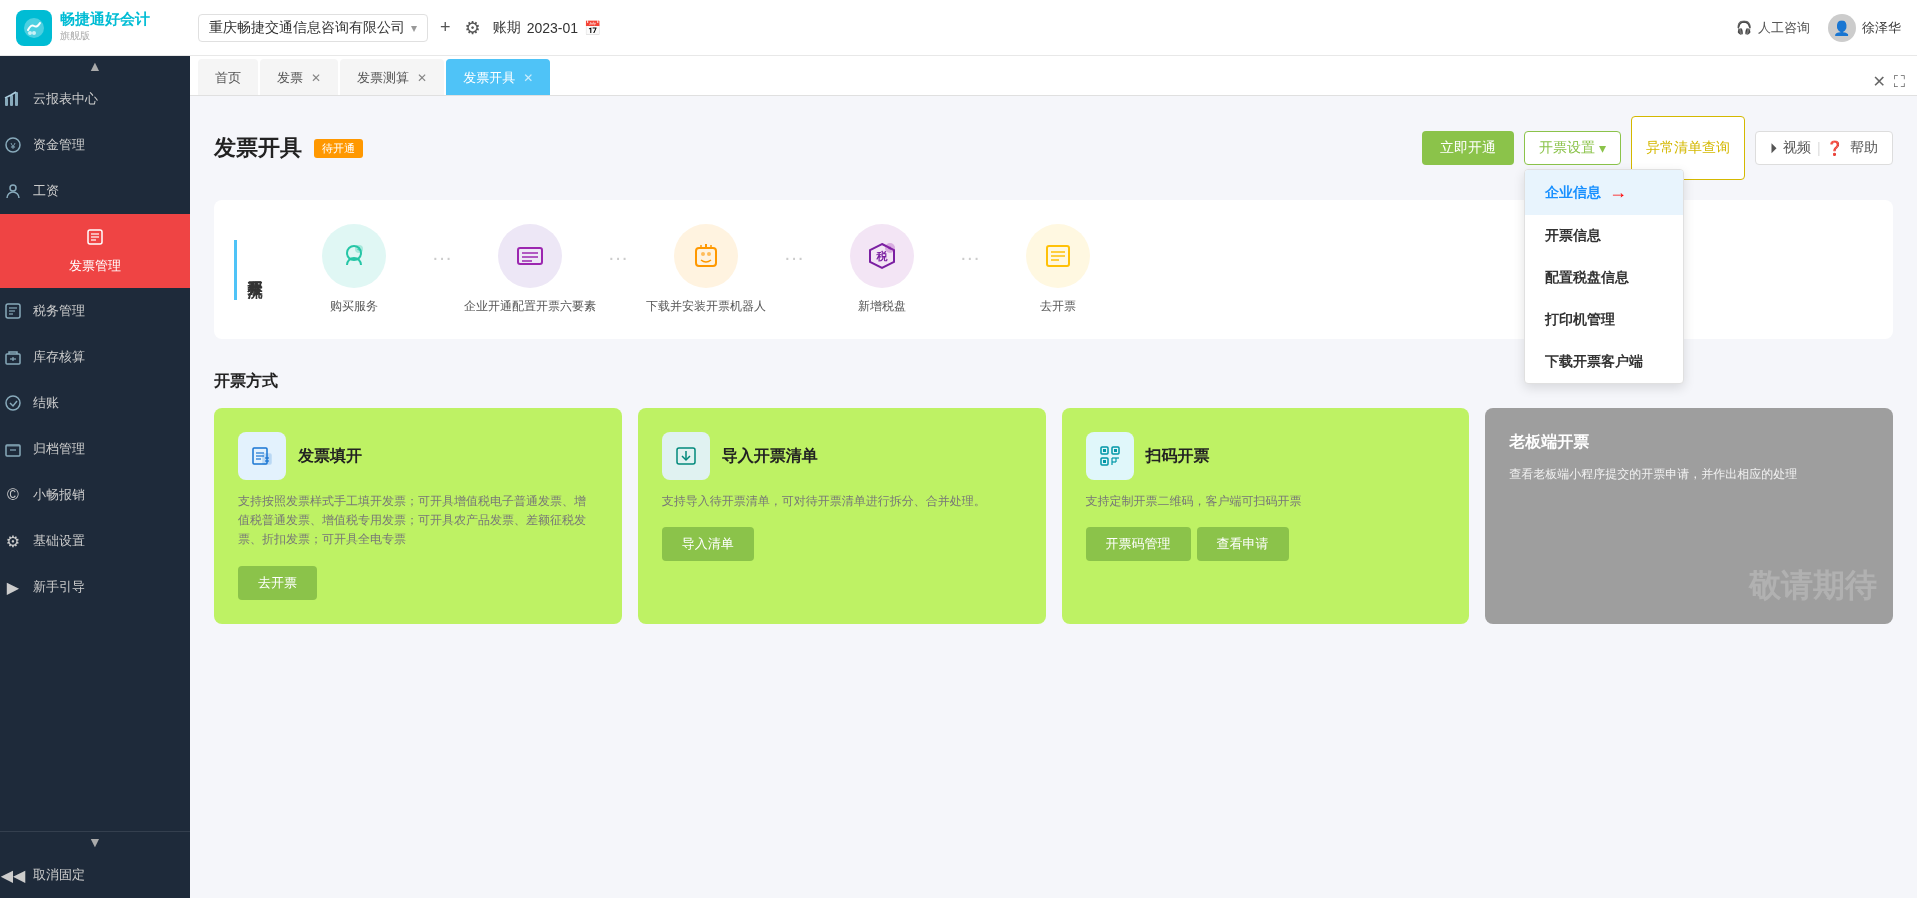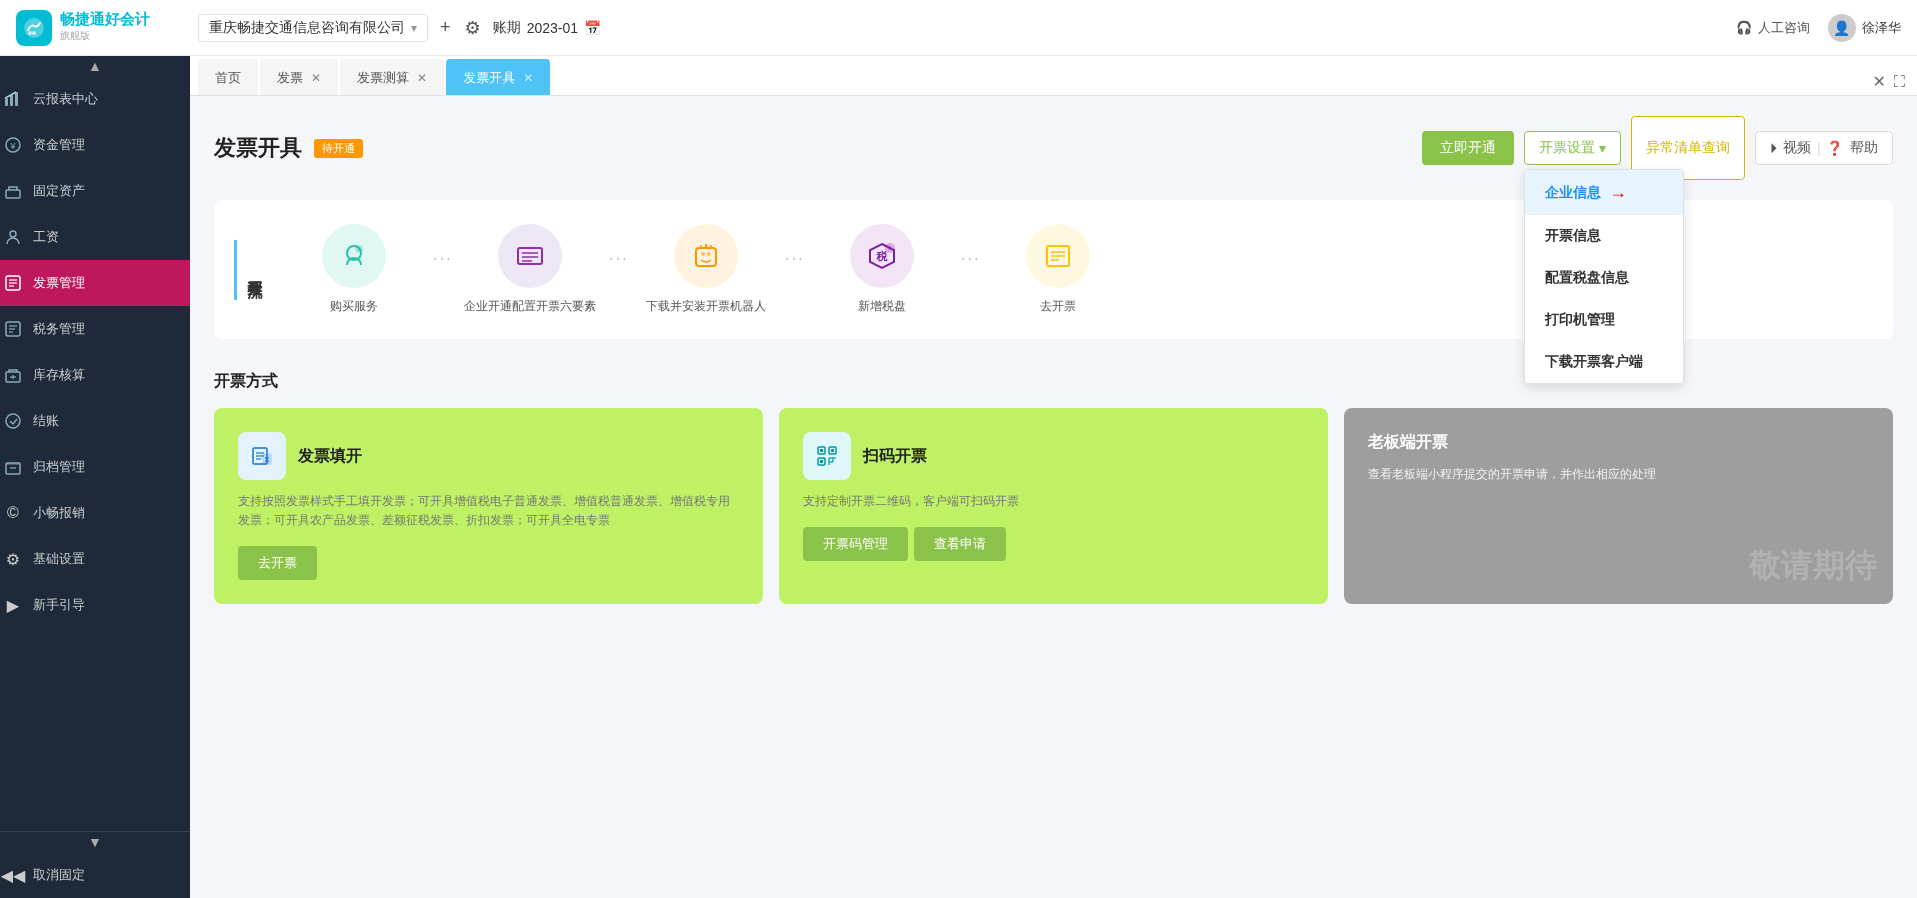--- a/index.html
+++ b/index.html
@@ -35,21 +35,21 @@
     
     .tabs-bar { height: 40px; background: #fff; border-bottom: 1px solid #e0e0e0; display: flex; align-items: flex-end; padding-left: 8px; flex-shrink: 0; }
     .tab-item { height: 36px; padding: 0 16px; display: flex; align-items: center; gap: 6px; cursor: pointer; border: 1px solid transparent; border-bottom: none; font-size: 13px; color: #555; margin-right: 2px; border-radius: 4px 4px 0 0; background: #f5f5f5; }
     .tab-item.active { background: #4fc3f7; color: white; border-color: #4fc3f7; }
     .tab-close { font-size: 12px; color: inherit; opacity: 0.7; margin-left: 2px; }
     .tabs-right { margin-left: auto; display: flex; align-items: center; gap: 8px; padding-right: 12px; padding-bottom: 4px; }
     .tab-control-btn { cursor: pointer; color: #666; font-size: 16px; }
 
     
     .sidebar-item { display: flex; align-items: center; gap: 10px; padding: 13px 3px; color: #ccc; cursor: pointer; font-size: 13px; transition: background 0.2s; }
-    .sidebar-item.active { background: #be185d; color: #fff; }
+    .sidebar-item.active { background: #ef4444; color: #fff; flex-direction: column; }
     .sidebar-item .s-icon { width: 20px; height: 20px; display: flex; align-items: center; justify-content: center; font-size: 16px; flex-shrink: 0; }
     .sidebar-bottom { margin-top: auto; border-top: 1px solid rgba(255,255,255,0.1); }
     .sidebar-scroll-btn { width: 100%; height: 20px; background: #1e2a3a; display: flex; align-items: center; justify-content: center; cursor: pointer; color: #aaa; }
 
     
     .page-content { flex: 1; background: #f5f6fa; overflow-y: auto; padding: 20px 24px; position: relative; }
     .page-header { display: flex; align-items: center; justify-content: space-between; margin-bottom: 20px; }
     .page-title-row { display: flex; align-items: center; gap: 12px; }
     .page-title { font-size: 22px; font-weight: bold; color: #222; }
     .status-badge { background: #ff9800; color: white; font-size: 11px; padding: 2px 8px; border-radius: 3px; }
@@ -174,29 +174,20 @@
       <div class="sidebar-item">
         <span class="s-icon">
           <svg width="18" height="18" viewBox="0 0 18 18" fill="none">
               <circle cx="9" cy="9" r="7" stroke="#8ab" stroke-width="1.5"></circle>
               <text x="9" y="13" text-anchor="middle" font-size="9" fill="#8ab">¥</text>
             </svg>
         </span>
         <span>资金管理</span>
       </div>
 
-      <div class="sidebar-item">
-        <span class="s-icon">
-          <svg width="18" height="18" viewBox="0 0 18 18" fill="none">
-              <rect x="2" y="8" width="14" height="8" stroke="#8ab" stroke-width="1.5" rx="1"></rect>
-              <path d="M5 8V5h8v3" stroke="#8ab" stroke-width="1.5"></path>
-            </svg>
-        </span>
-        <span>固定资产</span>
-      </div>
 
       <div class="sidebar-item">
         <span class="s-icon">
           <svg width="18" height="18" viewBox="0 0 18 18" fill="none">
               <circle cx="9" cy="6" r="3" stroke="#8ab" stroke-width="1.5"></circle>
               <path d="M3 16c0-3.314 2.686-6 6-6s6 2.686 6 6" stroke="#8ab" stroke-width="1.5"></path>
             </svg>
         </span>
         <span>工资</span>
       </div>
@@ -445,20 +436,34 @@
                     <line x1="15" y1="14" x2="19" y2="14" stroke="#1976d2" stroke-width="1.2"></line>
                     <line x1="15" y1="17" x2="19" y2="17" stroke="#1976d2" stroke-width="1.2"></line>
                   </svg>
                 </div>
                 <span class="card-title">发票填开</span>
               </div>
               <div class="card-desc">支持按照发票样式手工填开发票；可开具增值税电子普通发票、增值税普通发票、增值税专用发票；可开具农产品发票、差额征税发票、折扣发票；可开具全电专票</div>
               <button class="card-btn">去开票</button>
             </div>
 
+            <div class="card">
+              <div class="card-header">
+                <div class="card-icon teal">
+                  <svg width="24" height="24" viewBox="0 0 24 24" fill="none">
+                    <rect x="3" y="4" width="18" height="16" rx="2" stroke="#00897b" stroke-width="1.5"></rect>
+                    <path d="M8 12 L12 16 L16 12" stroke="#00897b" stroke-width="1.5" fill="none"></path>
+                    <line x1="12" y1="7" x2="12" y2="16" stroke="#00897b" stroke-width="1.5"></line>
+                  </svg>
+                </div>
+                <span class="card-title">导入开票清单</span>
+              </div>
+              <div class="card-desc">支持导入待开票清单，可对待开票清单进行拆分、合并处理。</div>
+              <button class="card-btn">导入清单</button>
+            </div>
 
             <div class="card">
               <div class="card-header">
                 <div class="card-icon cyan">
                   <svg width="24" height="24" viewBox="0 0 24 24" fill="none">
                     <rect x="3" y="3" width="7" height="7" stroke="#0097a7" stroke-width="1.5" rx="1"></rect>
                     <rect x="14" y="3" width="7" height="7" stroke="#0097a7" stroke-width="1.5" rx="1"></rect>
                     <rect x="3" y="14" width="7" height="7" stroke="#0097a7" stroke-width="1.5" rx="1"></rect>
                     <rect x="5" y="5" width="3" height="3" fill="#0097a7"></rect>
                     <rect x="16" y="5" width="3" height="3" fill="#0097a7"></rect>

